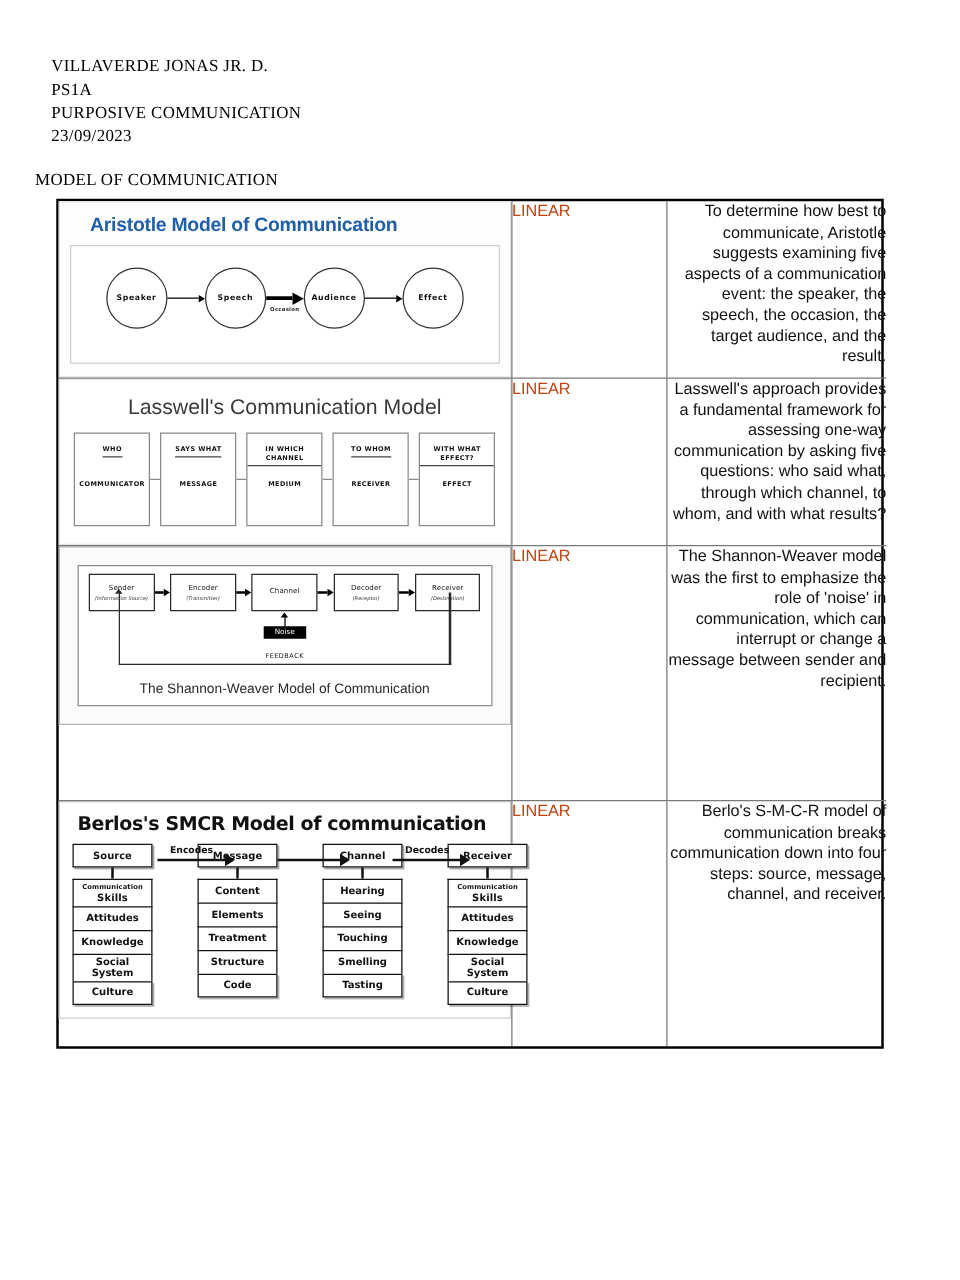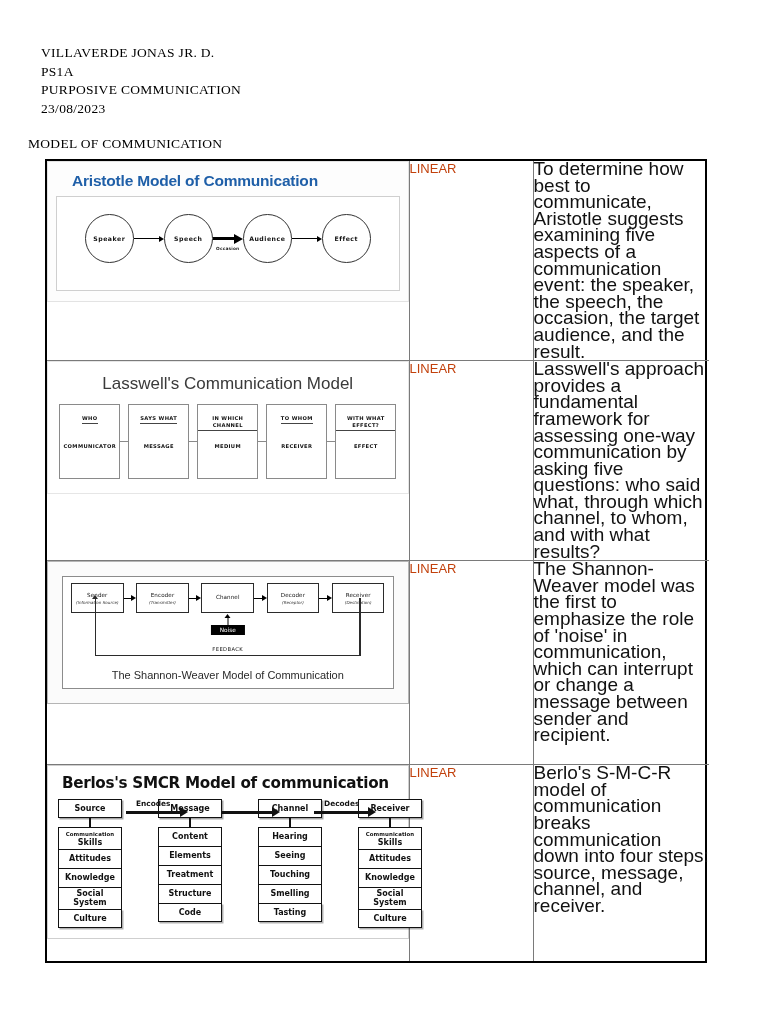--- a/index.html
+++ b/index.html
@@ -57,24 +57,25 @@
   .col-desc  { width: 176px; }
 
   .cell-type {
     font-family: "Liberation Sans", sans-serif;
     font-size: 13px;
     padding: 11px 0 0 8px;
     color: #c2410c;
   }
   .cell-desc {
     font-family: "Liberation Sans", sans-serif;
-    font-size: 19px;
+    font-size: 13px;
     line-height: 16.6px;
     padding: 11px 6px 10px 7px;
     color: #111;
+    text-align: right;
   }
   .cell-img { padding: 4px 4px 6px 6px; }
 
   
   .fig-aristotle {
     background: #fdfdfd;
     border: 1px solid #e3e3e3;
     width: 100%;
     padding: 8px 8px 10px 8px;
   }
@@ -310,21 +311,21 @@
     top: -9px;
   }
 </style>
 </head>
 <body>
 
 <div class="header">
   <div class="line">VILLAVERDE JONAS JR. D.</div>
   <div class="line">PS1A</div>
   <div class="line">PURPOSIVE COMMUNICATION</div>
-  <div class="line">23/08/2023</div>
+  <div class="line">23/09/2023</div>
 </div>
 
 <div class="doc-title">MODEL OF COMMUNICATION</div>
 
 <div class="tbl">
   <table>
     <colgroup>
       <col class="col-img">
         <col class="col-type">
         <col class="col-desc">

